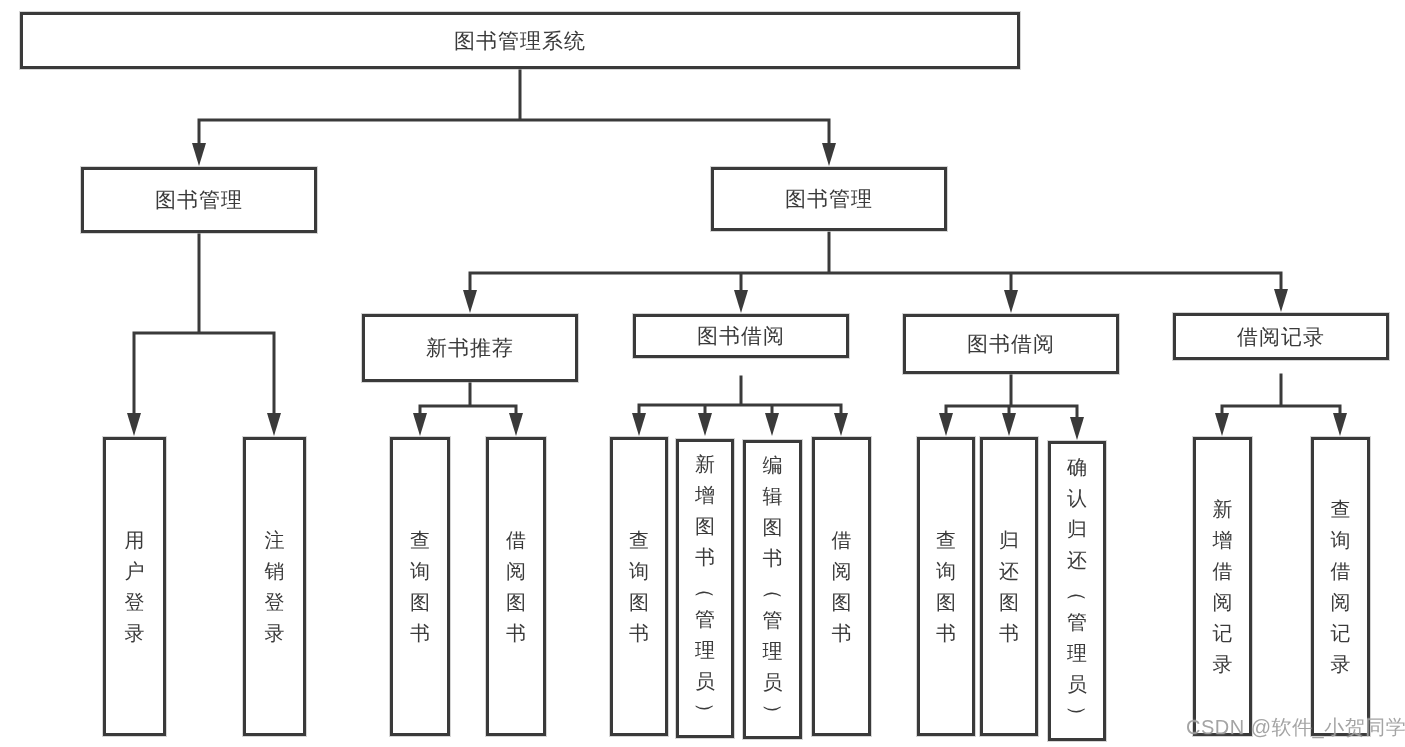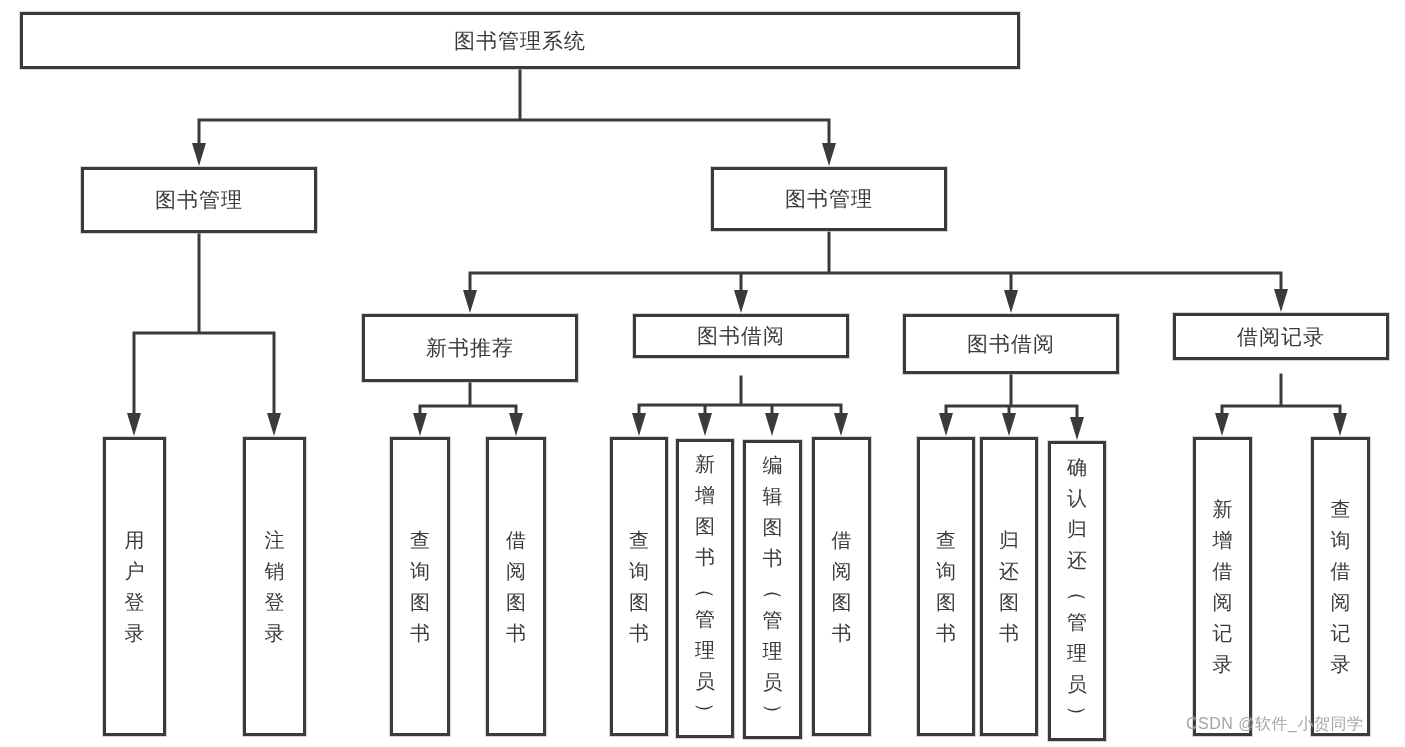--- a/index.html
+++ b/index.html
@@ -49,21 +49,21 @@
     text-align: center;
   }
   .vchar.rot {
     transform: rotate(90deg);
   }
   #watermark {
     position: absolute;
     left: 1186px;
     top: 714px;
     z-index: 5;
-    font-size: 16px;
+    font-size: 20px;
     color: rgba(156, 156, 156, 0.92);
     letter-spacing: 0.5px;
     white-space: nowrap;
     text-shadow: 0 0 2px rgba(255,255,255,0.6);
   }
 </style>
 </head>
 <body>
 
 <div id="stage">

